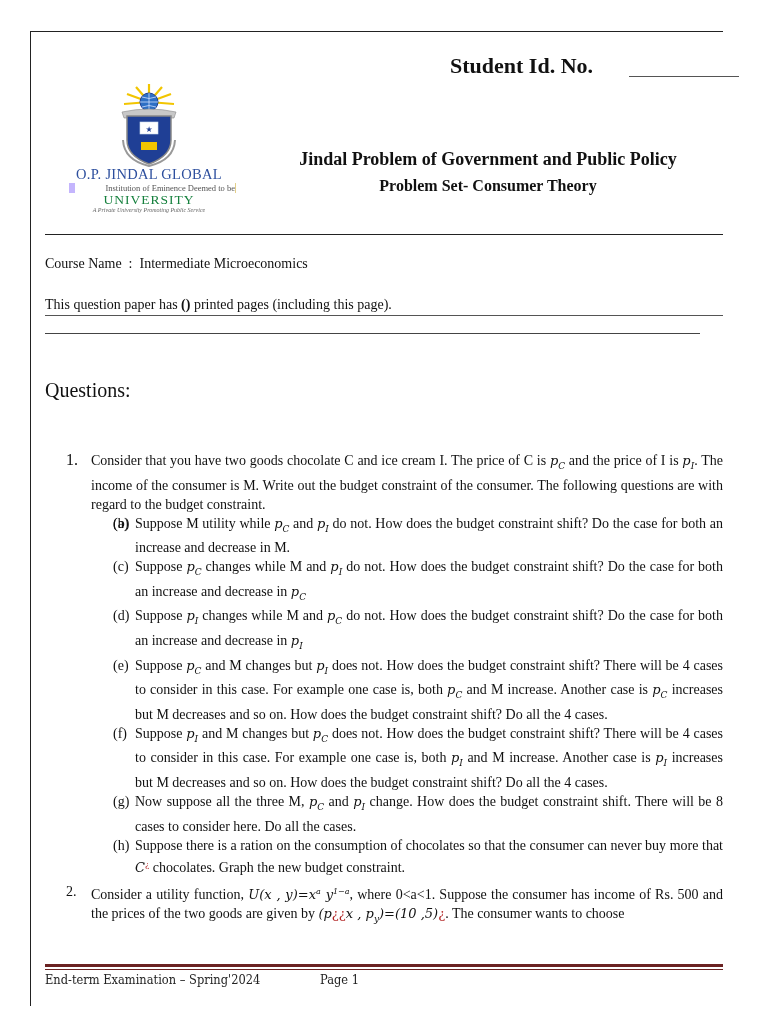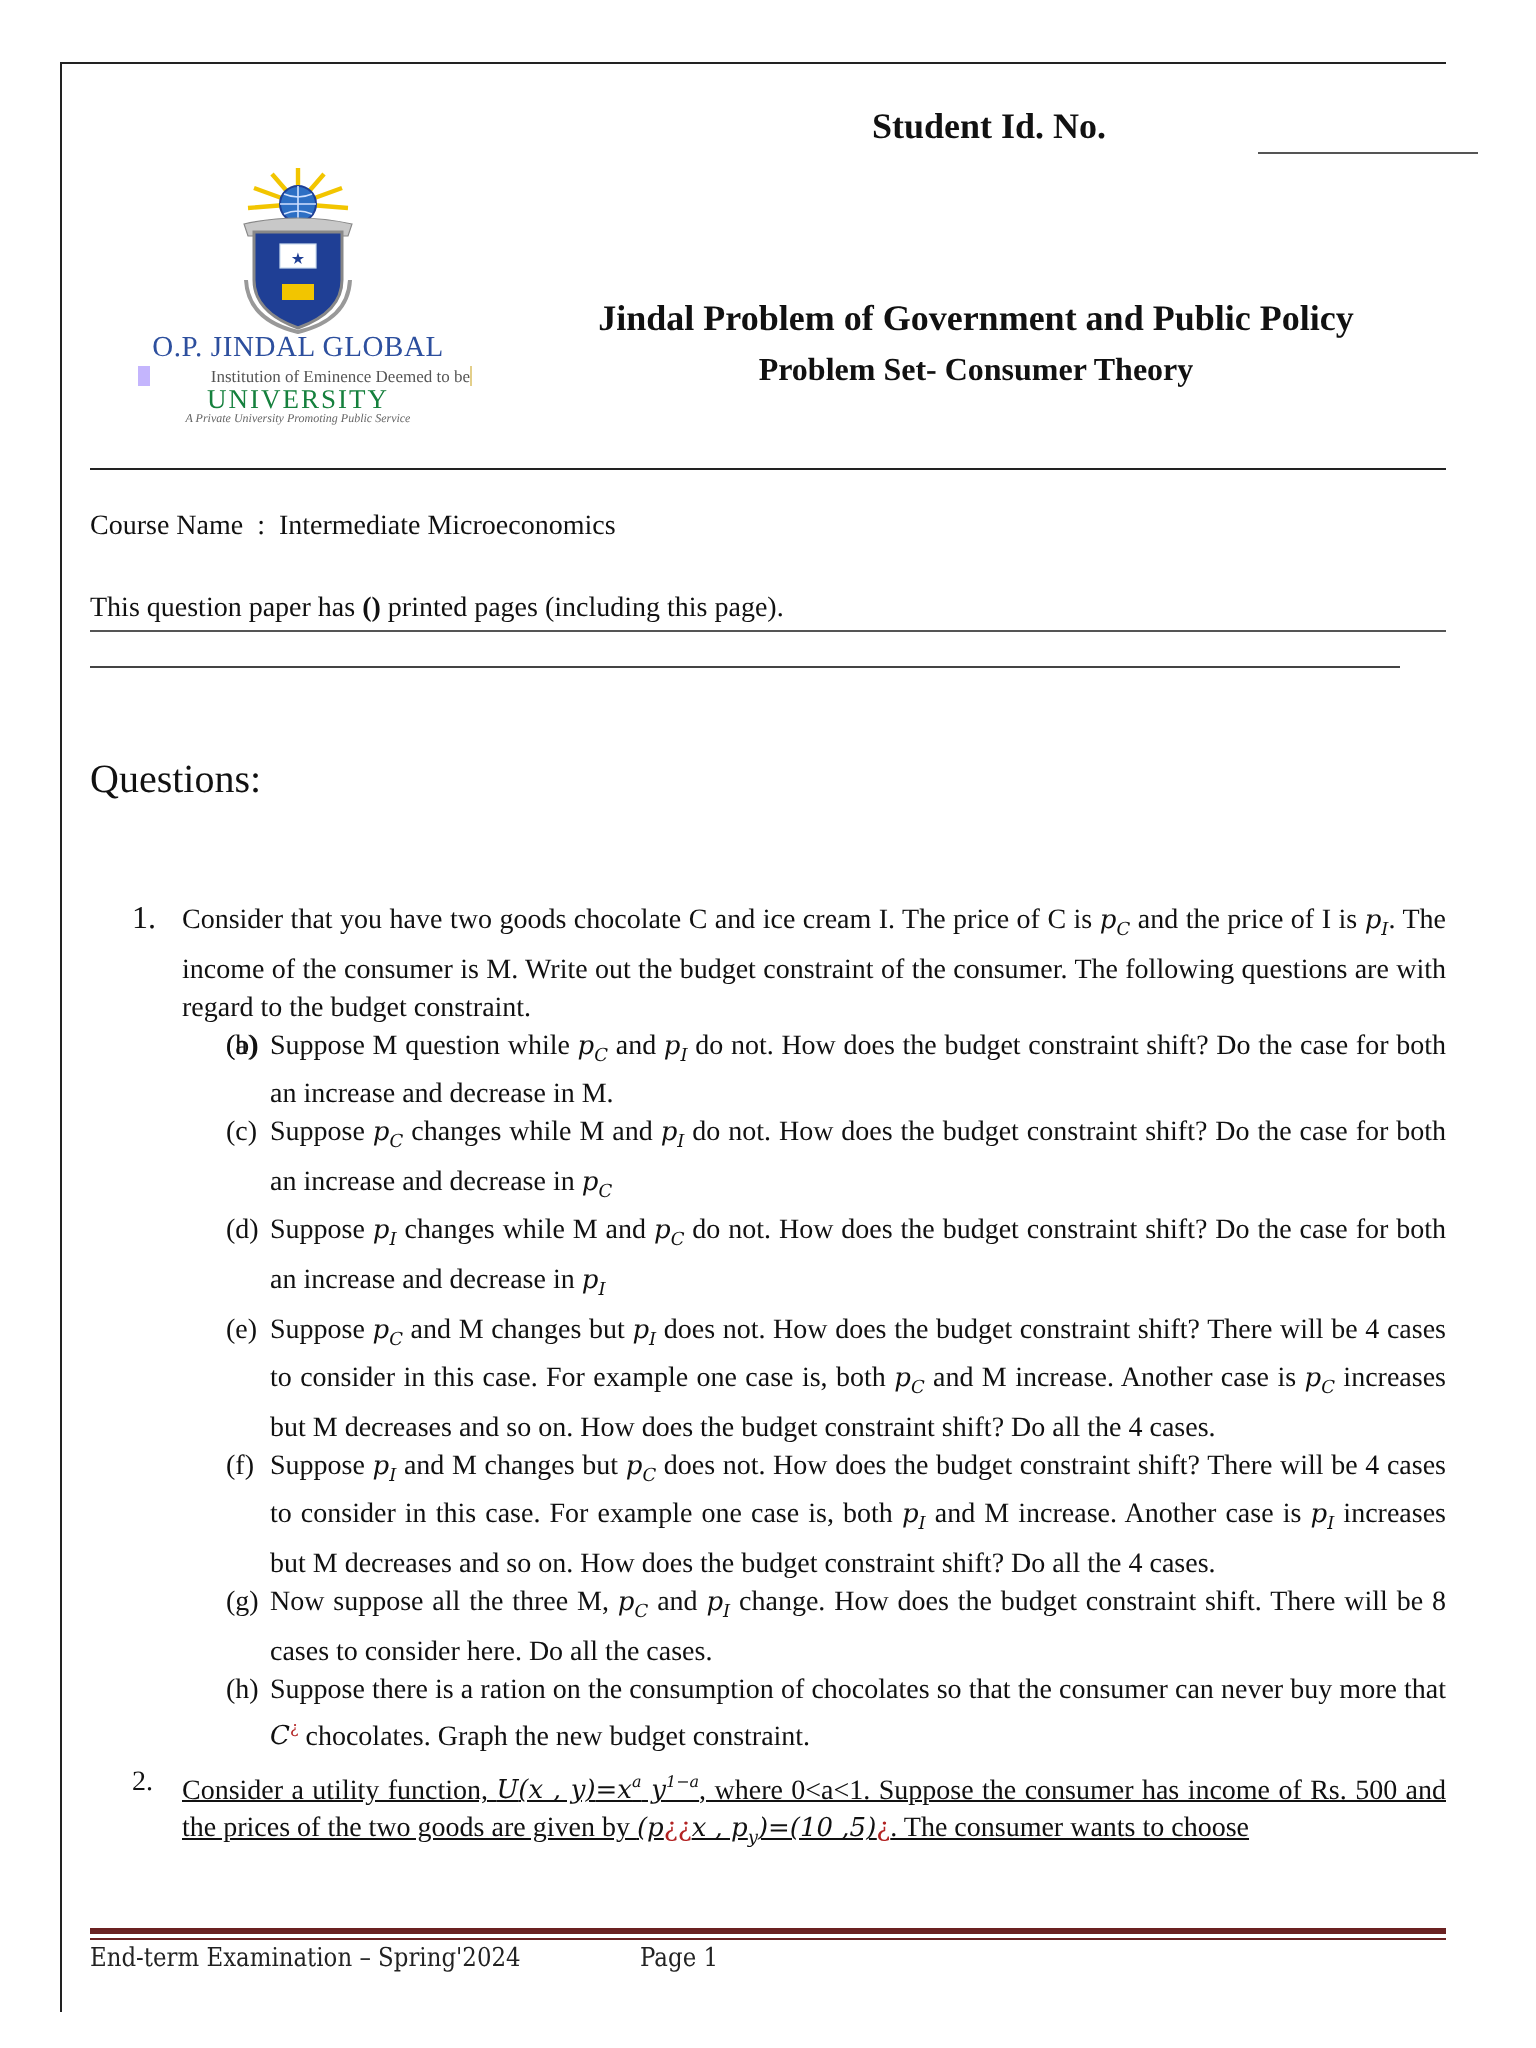--- a/index.html
+++ b/index.html
@@ -1,21 +1,21 @@
 <!DOCTYPE html>
 <html><head>
 <meta charset="utf-8">
 <style>
   html, body { margin: 0; padding: 0; background: #ffffff; }
   body { width: 768px; height: 1024px; position: relative; overflow: hidden;
          font-family: "Liberation Serif", "DejaVu Serif", serif; color: #111; }
   .page-border-top { position: absolute; left: 30px; top: 31px; width: 693px; height: 0; border-top: 1.5px solid #222; }
   .page-border-left { position: absolute; left: 30px; top: 31px; width: 0; height: 975px; border-left: 1.5px solid #222; }
 
-  .student-id { position: absolute; left: 436px; top: 53px; font-size: 18px; font-weight: bold; }
+  .student-id { position: absolute; left: 450px; top: 53px; font-size: 22px; font-weight: bold; }
   .student-id-blank { position: absolute; left: 629px; top: 76px; width: 110px; border-top: 1.5px solid #555; }
 
   .logo { position: absolute; left: 64px; top: 82px; width: 170px; height: 136px; }
   .logo-crest { position: absolute; left: 50px; top: 0; width: 70px; height: 85px; }
   .logo-name { position: absolute; left: 0; top: 84px; width: 170px; text-align: center; color: #2d4f9e;
                font-size: 14.5px; letter-spacing: 0.3px; }
   .logo-sub { position: absolute; left: 5px; top: 101px; width: 160px; text-align: right; color: #555; font-size: 8.5px;
               border-left: 6px solid #c4b5fd; border-right: 1px solid #e3cf8a; }
   .logo-uni { position: absolute; left: 0; top: 110px; width: 170px; text-align: center; color: #15803d; font-size: 13.5px; letter-spacing: 1px; }
   .logo-tag { position: absolute; left: 0; top: 125px; width: 170px; text-align: center; color: #666; font-size: 6px; font-style: italic; }
@@ -39,21 +39,21 @@
   .q-text { margin-left: 25px; }
   .sub-list { margin: 0; padding: 0; list-style: none; margin-left: 47px; }
   .sub-item { position: relative; padding-left: 22px; text-align: justify; }
   .sub-label { position: absolute; left: 0; top: 0; }
   .math { font-family: "DejaVu Serif", serif; font-style: italic; font-size: 13px; margin-top: 24px; }
   .math sub { font-size: 9px; }
   .math sup { font-size: 8px; }
   .err { color: #b22222; font-style: normal; }
 
   .q2 { top: 882px; }
-  .q2 .q-text { margin-left: 25px; text-decoration: underline; }
+  .q2 .q-text { margin-left: 25px; }
 
   .footer-rule-thick { position: absolute; left: 45px; top: 964px; width: 678px; height: 3px; background: #6b2222; }
   .footer-rule-thin { position: absolute; left: 45px; top: 969px; width: 678px; height: 1px; background: #6b2222; }
   .footer-left { position: absolute; left: 45px; top: 972px; font-size: 13px; font-family: "DejaVu Serif", serif; color: #222; transform: scaleX(0.88); transform-origin: left; }
   .footer-right { position: absolute; left: 320px; top: 972px; font-size: 13px; font-family: "DejaVu Serif", serif; color: #222; transform: scaleX(0.88); transform-origin: left; }
 </style>
 </head>
 <body>
 
 <div class="page-border-top"></div>
@@ -104,21 +104,21 @@
 <div class="q-block" style="top:451px;">
   <span class="q-num q1-num">1.</span>
   <div class="q-text"><span>Consider that you have two goods chocolate C and ice cream I. The price of C is </span><span class="math"><span>p</span><sub>C</sub></span><span> and the price of I is </span><span class="math"><span>p</span><sub>I</sub></span><span>. The income of the consumer is M. Write out the budget constraint of the consumer. The following questions are with regard to the budget constraint.</span></div>
 
   <ul class="sub-list">
     <li class="sub-item">
       <span class="sub-label">(a)</span>
     </li>
     <li class="sub-item">
       <span class="sub-label">(b)</span>
-      <span>Suppose M question while </span><span class="math"><span>p</span><sub>C</sub></span><span> and </span><span class="math"><span>p</span><sub>I</sub></span><span> do not. How does the budget constraint shift? Do the case for both  an increase and decrease in M.</span>
+      <span>Suppose M utility while </span><span class="math"><span>p</span><sub>C</sub></span><span> and </span><span class="math"><span>p</span><sub>I</sub></span><span> do not. How does the budget constraint shift? Do the case for both  an increase and decrease in M.</span>
     </li>
     <li class="sub-item">
       <span class="sub-label">(c)</span>
       <span>Suppose </span><span class="math"><span>p</span><sub>C</sub></span><span>  changes while M and </span><span class="math"><span>p</span><sub>I</sub></span><span> do not. How does the budget constraint shift? Do the case for both  an increase and decrease in </span><span class="math"><span>p</span><sub>C</sub></span>
     </li>
     <li class="sub-item">
       <span class="sub-label">(d)</span>
       <span>Suppose </span><span class="math"><span>p</span><sub>I</sub></span><span>  changes while M and </span><span class="math"><span>p</span><sub>C</sub></span><span> do not. How does the budget constraint shift?  Do the case for both an increase and decrease in </span><span class="math"><span>p</span><sub>I</sub></span>
     </li>
     <li class="sub-item">

